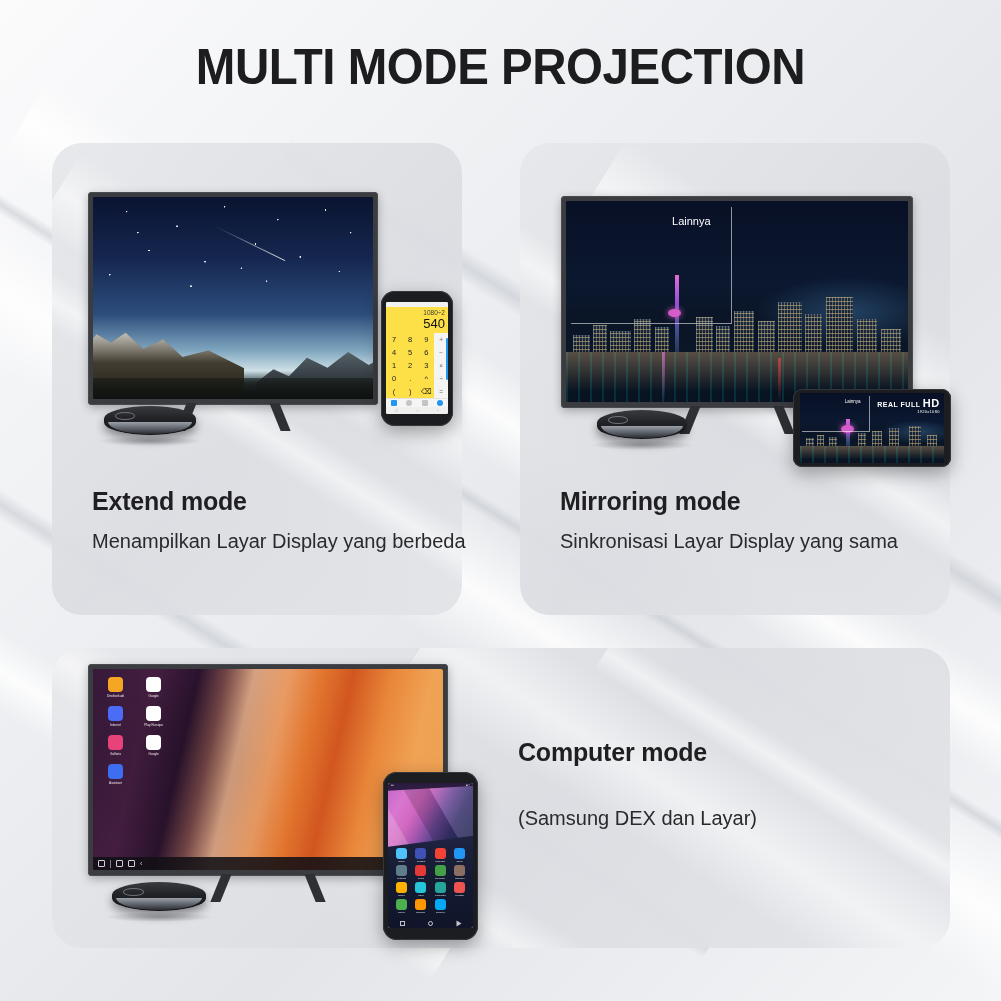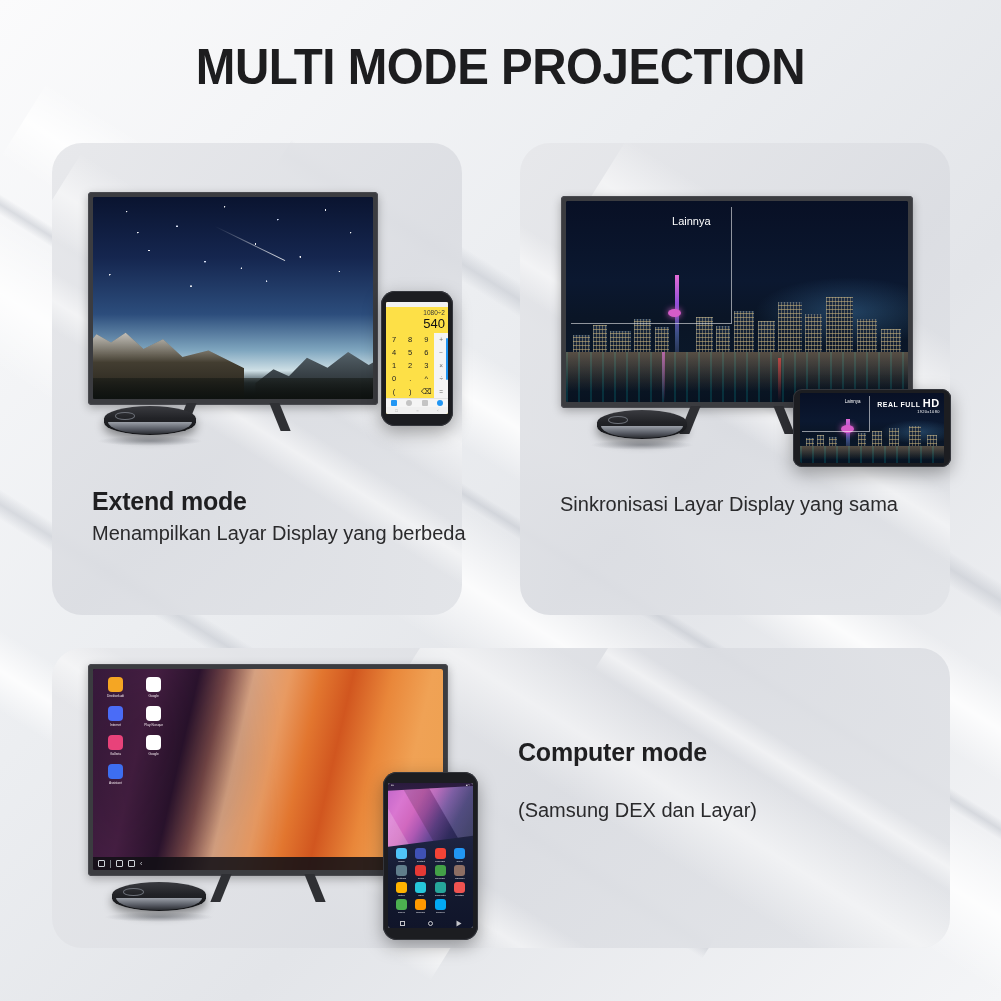--- a/index.html
+++ b/index.html
@@ -32,21 +32,21 @@
           overflow:hidden; }
   .card .cstreak { position:absolute; background:linear-gradient(90deg,rgba(255,255,255,0),rgba(255,255,255,.55),rgba(255,255,255,0));
           transform:rotate(-58deg); }
   #card1 { left:52px;  top:143px; width:410px; height:472px; }
   #card2 { left:520px; top:143px; width:430px; height:472px; }
   #card3 { left:52px;  top:648px; width:898px; height:300px; }
 
   
   .txt { position:absolute; }
   .mode-title { font-size:25px; font-weight:bold; color:#1f1f21; letter-spacing:-0.2px; }
-  .mode-desc  { font-size:20px; color:#2a2a2c; line-height:1.32; margin-top:4px; }
+  .mode-desc  { font-size:20px; color:#2a2a2c; line-height:1.32; margin-top:12px; }
   #t1 { left:92px;  top:487px; width:380px; }
   #t2 { left:560px; top:487px; width:390px; }
   #t3 { left:518px; top:738px; width:420px; }
 
   
   .tv { position:absolute; }
   .tv .bezel { position:absolute; inset:0; background:#3b3c40; border-radius:4px;
                box-shadow:0 3px 10px rgba(0,0,0,.28), inset 0 0 0 1px #4a4b50; }
   .tv .screen { position:absolute; left:5px; top:5px; right:5px; bottom:6px;
                border-radius:2px; overflow:hidden; background:#05070f; }
@@ -435,20 +435,21 @@
       <div class="lainnya" style="font-size:4.5px;top:9%">Lainnya</div>
       <div class="hdwrap" style="top:7%">
         <div class="l1" style="font-size:7px"><span>REAL FULL</span> <b style="font-size:11px">HD</b></div>
         <div class="l2" style="font-size:4px">1920x1080</div>
       </div>
     </div>
   </div>
 </div>
 
 <div class="txt" id="t2">
+  <div class="mode-title">Mirroring mode</div>
   <div class="mode-desc">Sinkronisasi Layar Display yang sama</div>
 </div>
 
 <div class="card" id="card3">
   <div class="cstreak" style="left:260px; top:-160px; width:70px; height:700px;"></div>
   <div class="cstreak" style="left:620px; top:-180px; width:120px; height:720px;"></div>
   <div class="cstreak" style="left:830px; top:-160px; width:40px; height:700px;"></div>
 </div>
 
 <div class="tv" id="tv3" style="left:88px; top:664px; width:360px; height:212px;">

